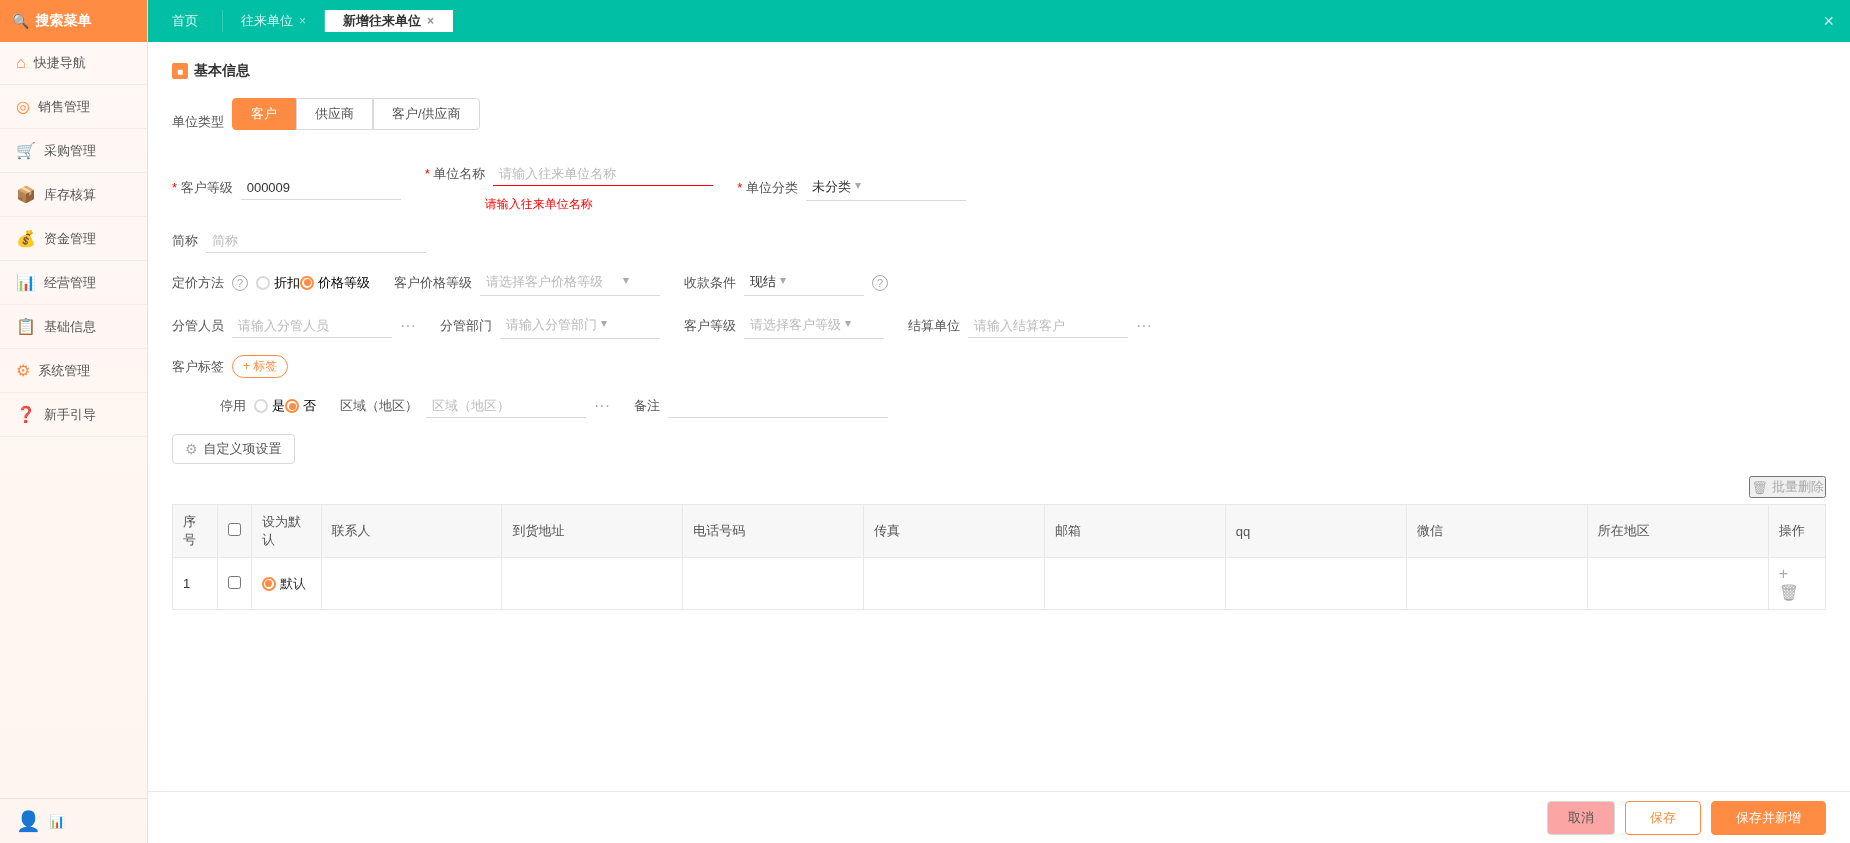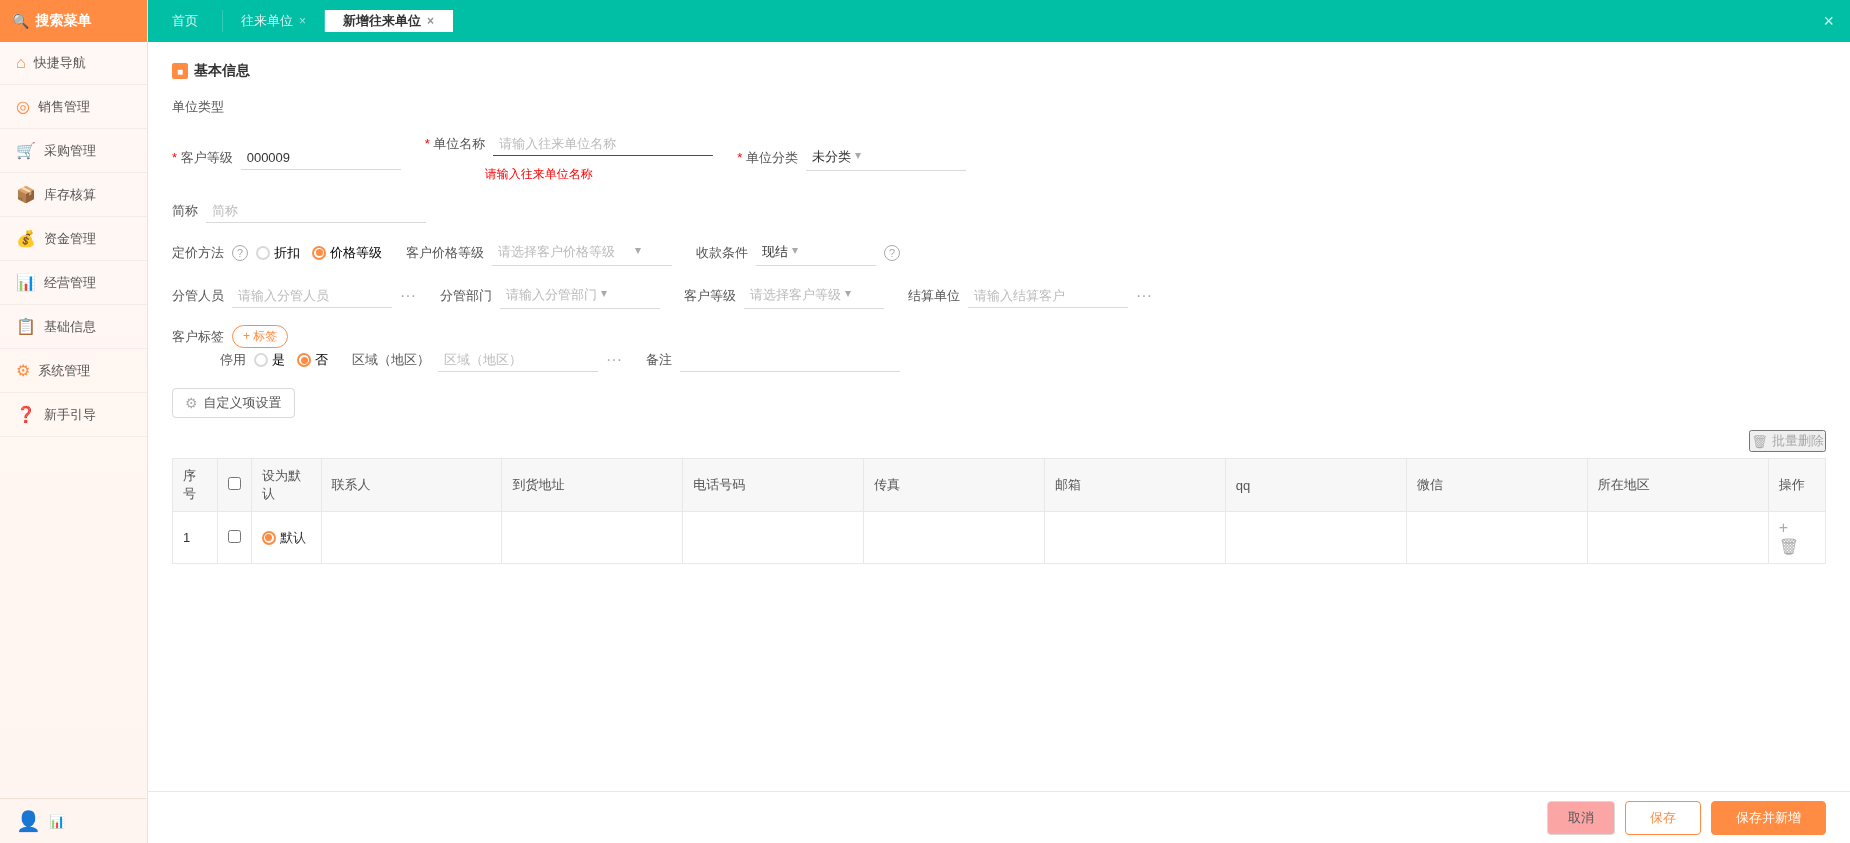--- a/index.html
+++ b/index.html
@@ -184,21 +184,21 @@
       border: 1px solid #d9d9d9;
       background: white;
       cursor: pointer;
       font-size: 13px;
       color: #555;
     }
     .unit-type-btn:first-child { border-radius: 4px 0 0 4px; }
     .unit-type-btn:last-child { border-radius: 0 4px 4px 0; }
     .unit-type-btn.active { background: #ff8c42; color: white; border-color: #ff8c42; }
 
-    .radio-group { display: flex; gap: 12px; }
+    .radio-group { display: flex; }
     .radio-item { display: flex; align-items: center; gap: 4px; cursor: pointer; }
     .radio-circle {
       width: 14px; height: 14px;
       border-radius: 50%;
       border: 2px solid #d9d9d9;
       display: flex; align-items: center; justify-content: center;
     }
     .radio-circle.checked { border-color: #ff8c42; }
     .radio-circle.checked::after {
       content: '';
@@ -358,20 +358,25 @@
   <div class="content">
 
     <div class="section-title">
       <span class="section-icon">■</span>
       <span>基本信息</span>
     </div>
 
     <div class="form-row">
       <div class="form-field">
         <span class="form-label">单位类型</span>
+        <div class="unit-type-group">
+          <button class="unit-type-btn active">客户</button>
+          <button class="unit-type-btn">供应商</button>
+          <button class="unit-type-btn">客户/供应商</button>
+        </div>
       </div>
     </div>
 
     <div class="form-row-flex" style="margin-bottom:16px;">
 
       <div class="form-field">
         <span class="form-label required">客户等级</span>
         <input class="form-input w160" type="text" value="000009" style="">
       </div>
 
@@ -458,21 +463,21 @@
         </div>
       </div>
 
       <div class="form-field">
         <span class="form-label">结算单位</span>
         <input class="form-input w160" type="text" placeholder="请输入结算客户" style="">
         <span class="more-btn">···</span>
       </div>
     </div>
 
-    <div class="form-row" style="margin-bottom:0;">
+    <div class="form-row" style="margin-bottom:16px;">
       <div class="form-field">
         <span class="form-label">客户标签</span>
         <button class="tag-btn">
           <span>+ 标签</span>
         </button>
       </div>
     </div>
 
     <div class="form-row-flex" style="margin-bottom:16px;margin-left:48px;">
 

